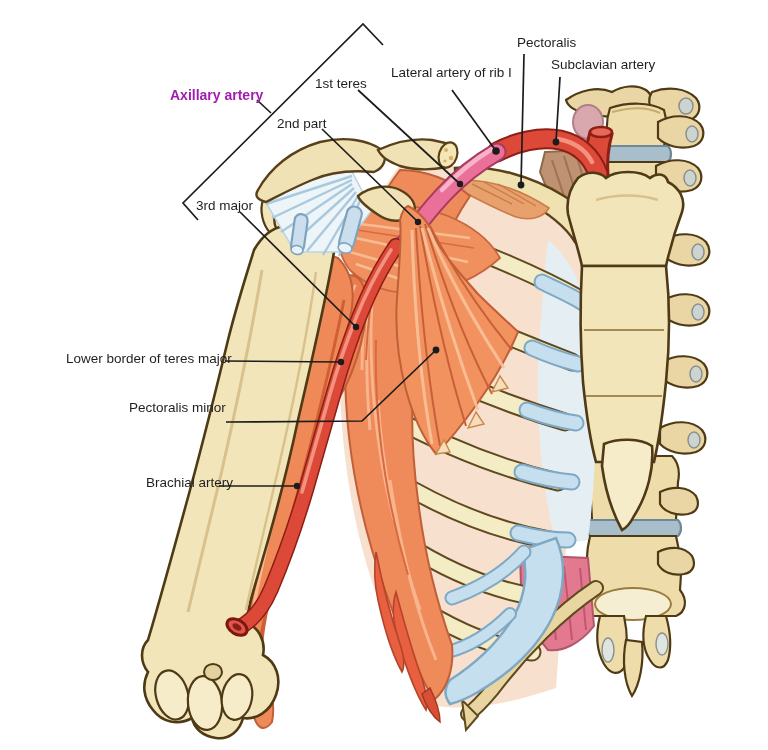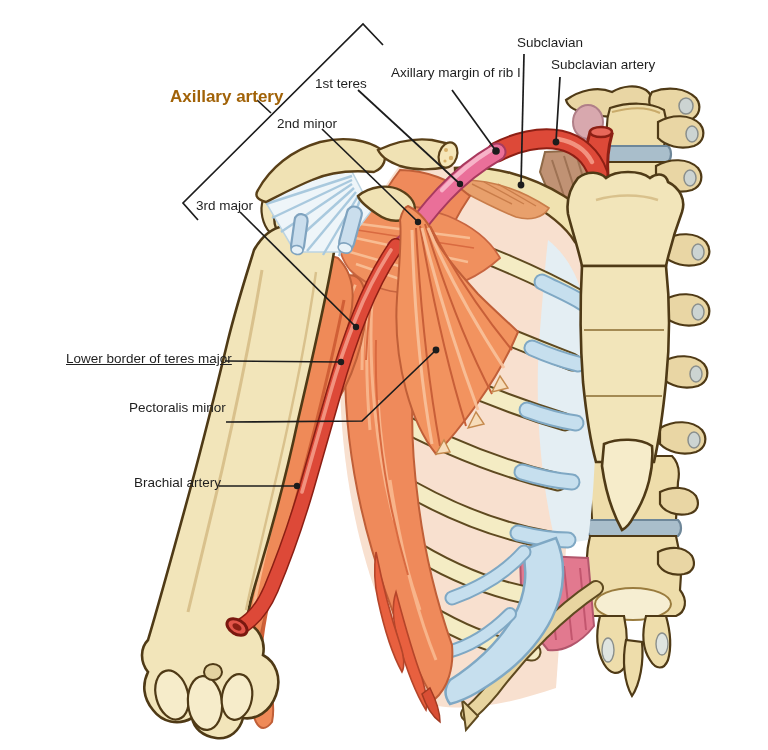--- a/index.html
+++ b/index.html
@@ -1,20 +1,20 @@
 <!DOCTYPE html>
 <html><head>
 <meta charset="utf-8">
 <style>
   html,body{margin:0;padding:0;background:#ffffff;}
   .stage{position:relative;width:768px;height:750px;background:#ffffff;overflow:hidden;
          font-family:"Liberation Sans","DejaVu Sans",sans-serif;}
   .stage svg{position:absolute;left:0;top:0;}
   .lbl{position:absolute;font-size:13.5px;line-height:1.1;color:#1f1f1f;white-space:nowrap;}
-  .lbl.title{color:#a16207;font-weight:bold;font-size:17px;}
+  .lbl.title{color:#a21caf;font-weight:bold;font-size:14px;}
 </style>
 </head>
 <body>
 
 <div class="stage">
 
 <svg width="768" height="750" viewBox="0 0 768 750">
 
   <g stroke="#4f3a16" stroke-width="2.2" fill="#e9d6a4">
     <path d="M 566 100 C 580 90, 598 86, 612 92 C 622 86, 636 84, 646 90 C 654 96, 654 106, 646 112 C 630 118, 606 118, 590 114 C 578 112, 568 108, 566 100 Z"></path>
@@ -271,21 +271,21 @@
     <circle cx="521" cy="185" r="3.4"></circle>
     <circle cx="556" cy="142" r="3.4"></circle>
     <circle cx="341" cy="362" r="3.2"></circle>
     <circle cx="436" cy="350" r="3.4"></circle>
     <circle cx="297" cy="486" r="3.2"></circle>
   </g>
 </svg>
 
   <div class="lbl title" style="left:170px;top:88px;">Axillary artery</div>
   <div class="lbl" style="left:315px;top:77px;">1st teres</div>
-  <div class="lbl" style="left:277px;top:117px;">2nd minor</div>
+  <div class="lbl" style="left:277px;top:117px;">2nd part</div>
   <div class="lbl" style="left:196px;top:199px;">3rd major</div>
-  <div class="lbl" style="left:391px;top:66px;">Axillary margin of rib I</div>
-  <div class="lbl" style="left:517px;top:36px;">Subclavian</div>
+  <div class="lbl" style="left:391px;top:66px;">Lateral artery of rib I</div>
+  <div class="lbl" style="left:517px;top:36px;">Pectoralis</div>
   <div class="lbl" style="left:551px;top:58px;">Subclavian artery</div>
-  <div class="lbl" style="left:66px;top:352px;text-decoration:underline;">Lower border of teres major</div>
+  <div class="lbl" style="left:66px;top:352px;">Lower border of teres major</div>
   <div class="lbl" style="left:129px;top:401px;">Pectoralis minor</div>
-  <div class="lbl" style="left:134px;top:476px;">Brachial artery</div>
+  <div class="lbl" style="left:146px;top:476px;">Brachial artery</div>
 </div>
 
 </body></html>

